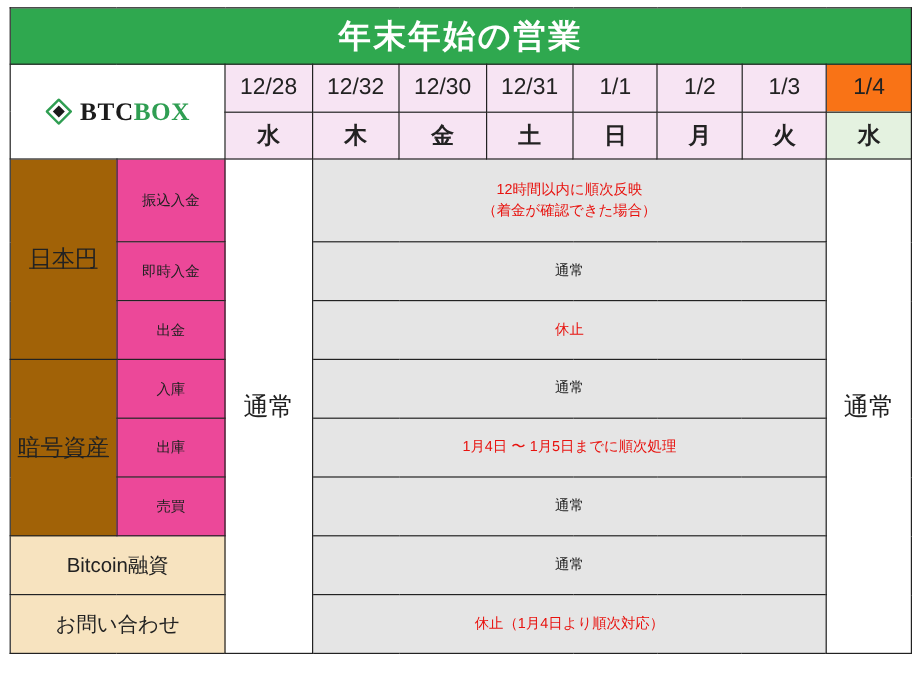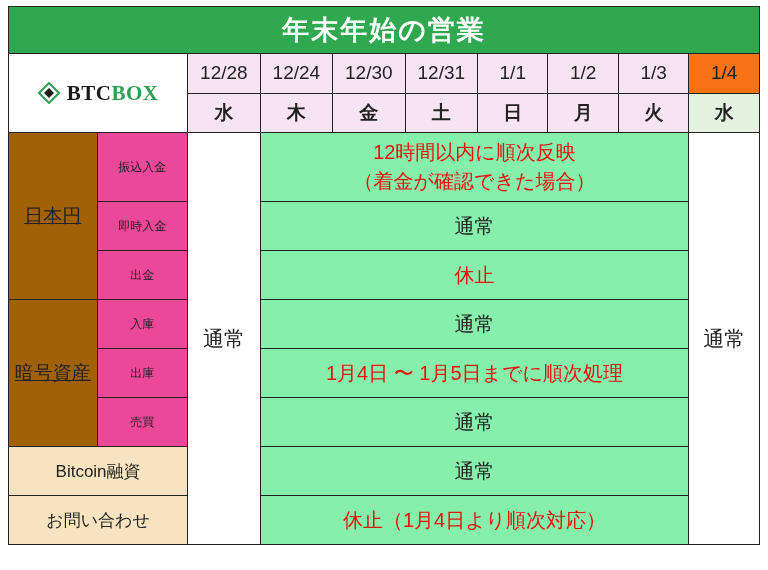--- a/index.html
+++ b/index.html
@@ -95,22 +95,22 @@
   .wide-cat {
     background: #f7e3bf;
     font-size: 17px;
     margin-left: 42px;
   }
   .normal-big {
     font-size: 21px;
     background: #ffffff;
   }
   .val-cell {
-    font-size: 20px;
-    background: #86efac;
+    font-size: 12px;
+    background: #e5e5e5;
     line-height: 1.45;
     height: 38px;
     margin-top: 36px;
   }
   .red { color: #e8120e; }
   .black { color: #222222; }
 </style>
 </head>
 <body>
 
@@ -142,21 +142,21 @@
                 <polygon points="11,1 21,11 11,21 1,11" fill="none" stroke="#2f9e52" stroke-width="2"></polygon>
                 <polygon points="11,6 16,11 11,16 6,11" fill="#1b1b1b"></polygon>
               </svg>
             </span>
             <span class="logo-text">
               <span class="logo-btc">BTC</span><span class="logo-box">BOX</span>
             </span>
           </div>
         </td>
         <td class="date-cell">12/28</td>
-        <td class="date-cell">12/24</td>
+        <td class="date-cell">12/32</td>
         <td class="date-cell">12/30</td>
         <td class="date-cell">12/31</td>
         <td class="date-cell">1/1</td>
         <td class="date-cell">1/2</td>
         <td class="date-cell">1/3</td>
         <td class="date-cell last">1/4</td>
       </tr>
 
       <tr>
         <td class="dow-cell">水</td>

